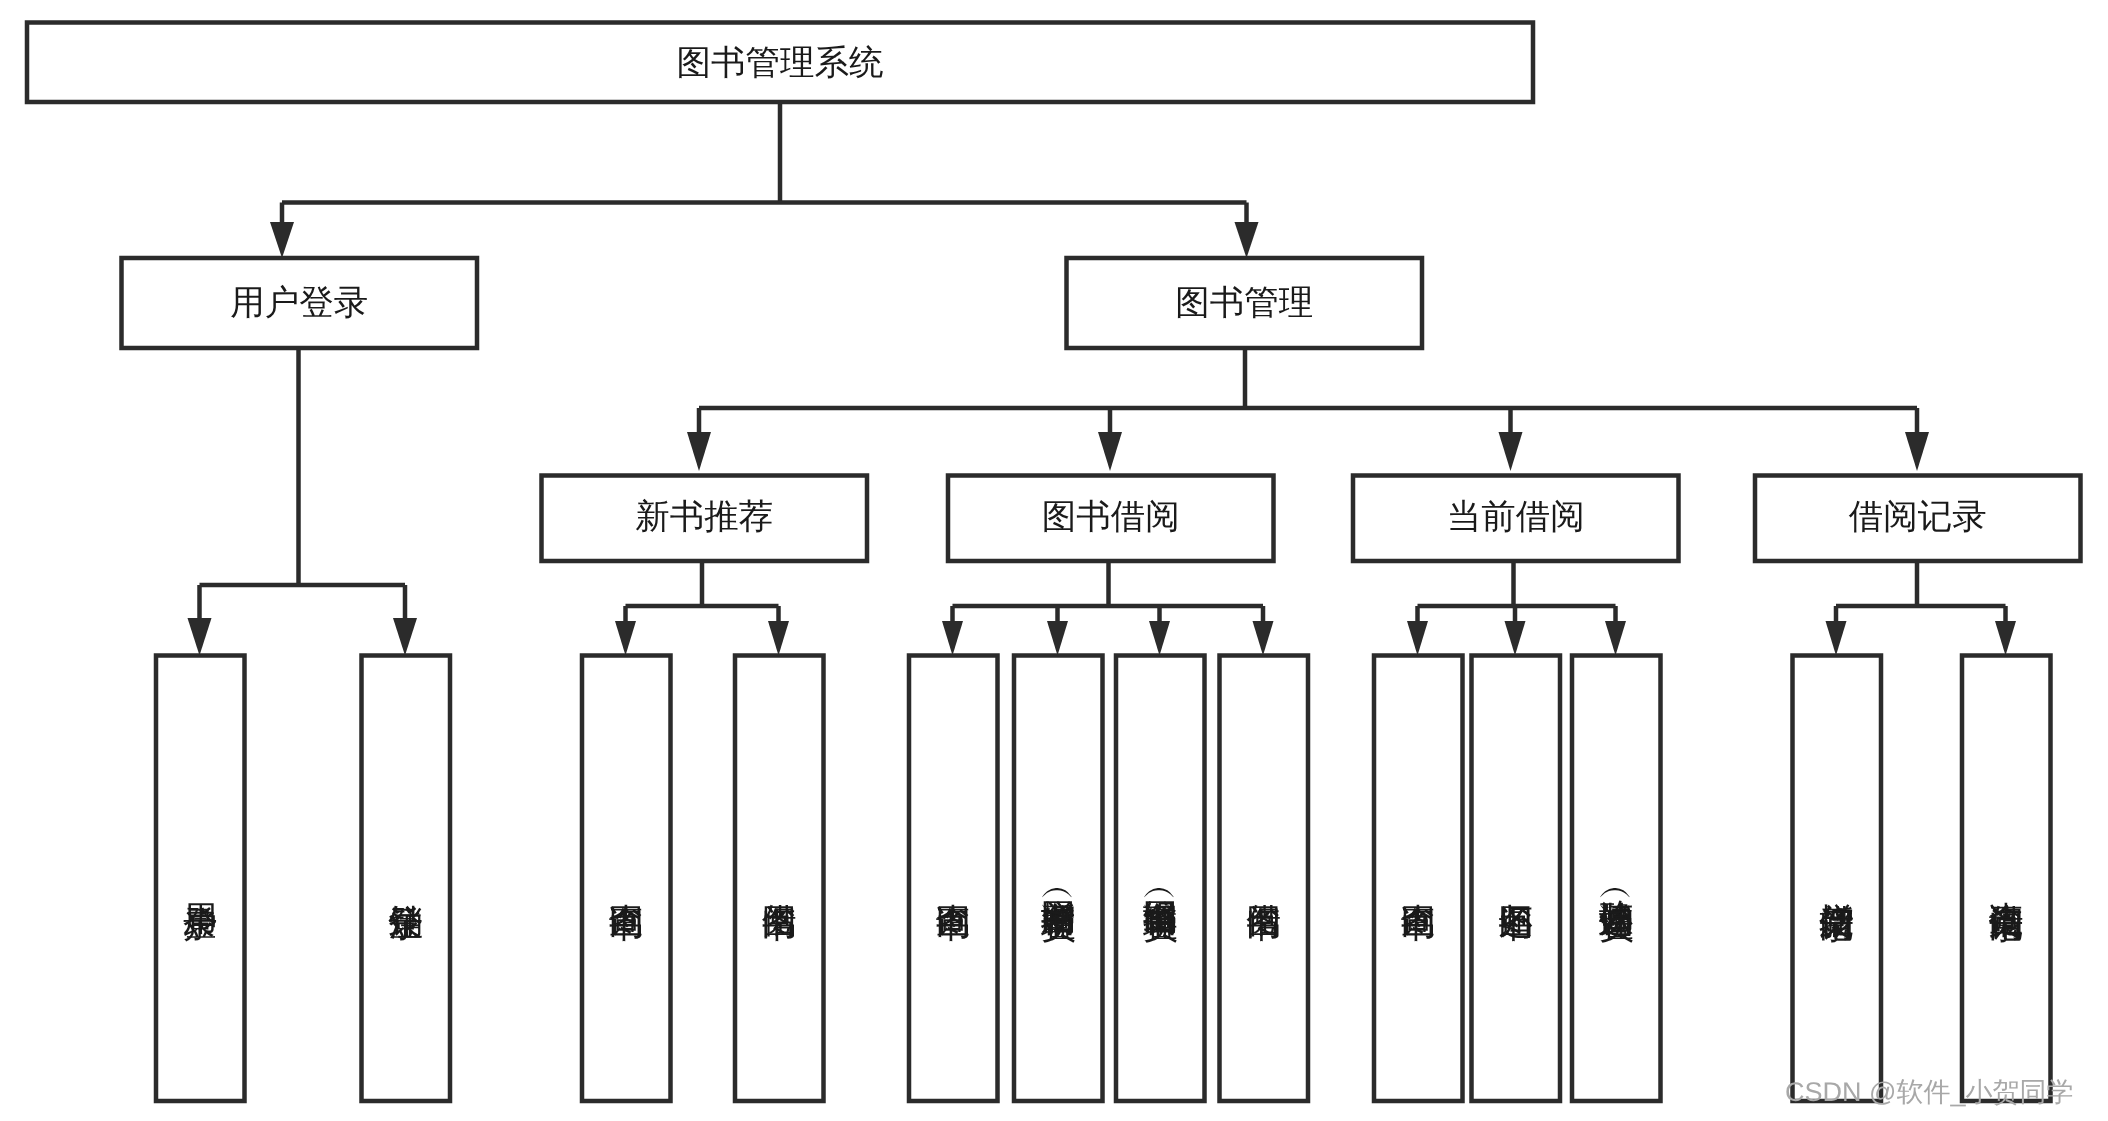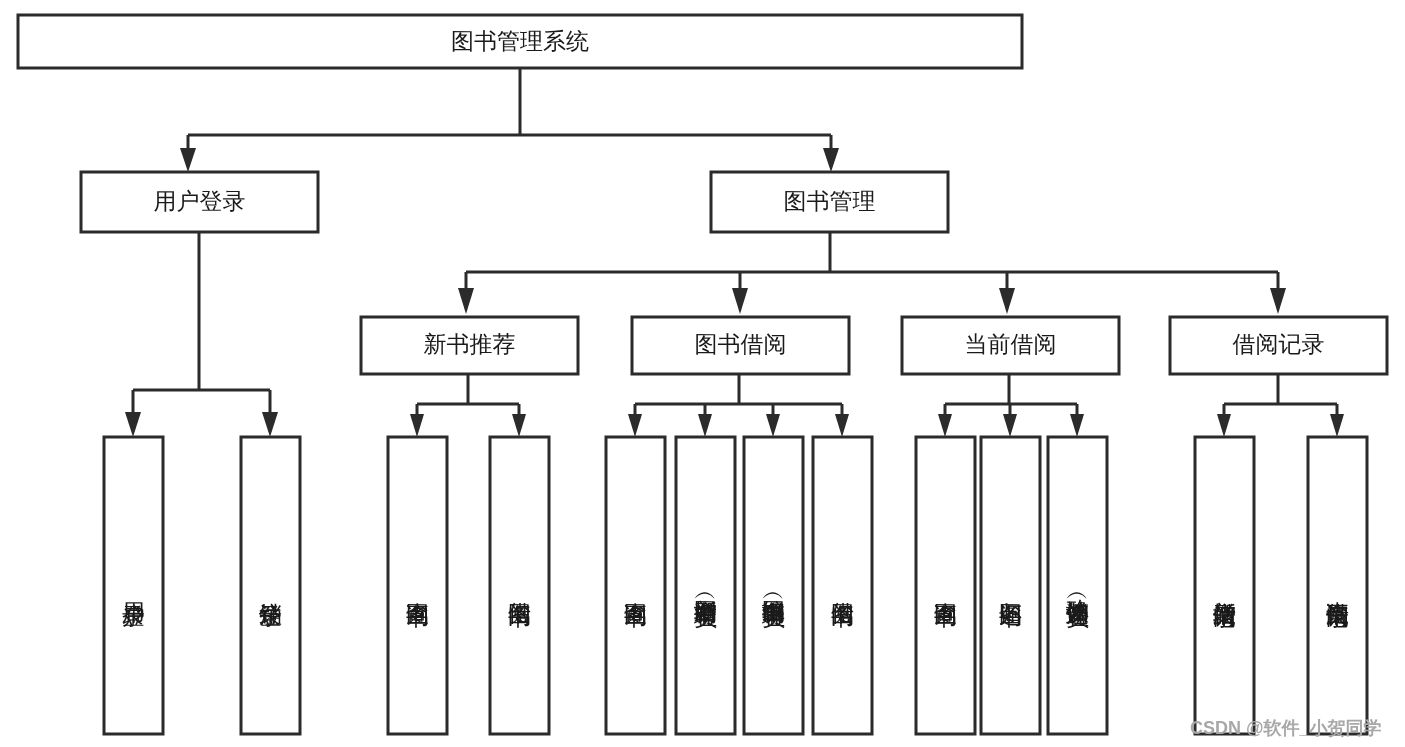--- a/index.html
+++ b/index.html
@@ -63,21 +63,20 @@
     pointer-events: none;
   }
   .watermark {
     position: absolute;
     left: 1190px;
     top: 716px;
     font-family: "Liberation Sans", "DejaVu Sans", sans-serif;
     font-size: 18px;
     color: #a8a8a8;
     white-space: nowrap;
-    font-weight: bold;
   }
 </style>
 </head>
 <body>
 
 <div id="diagram-root">
 
   <svg class="diagram-canvas" viewBox="0 0 1405 747">
     <defs></defs>
 

